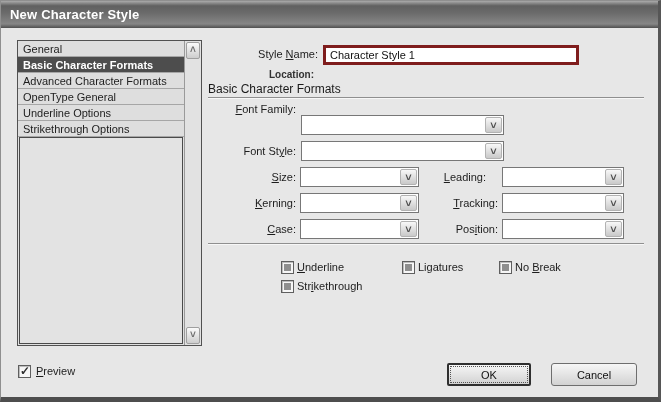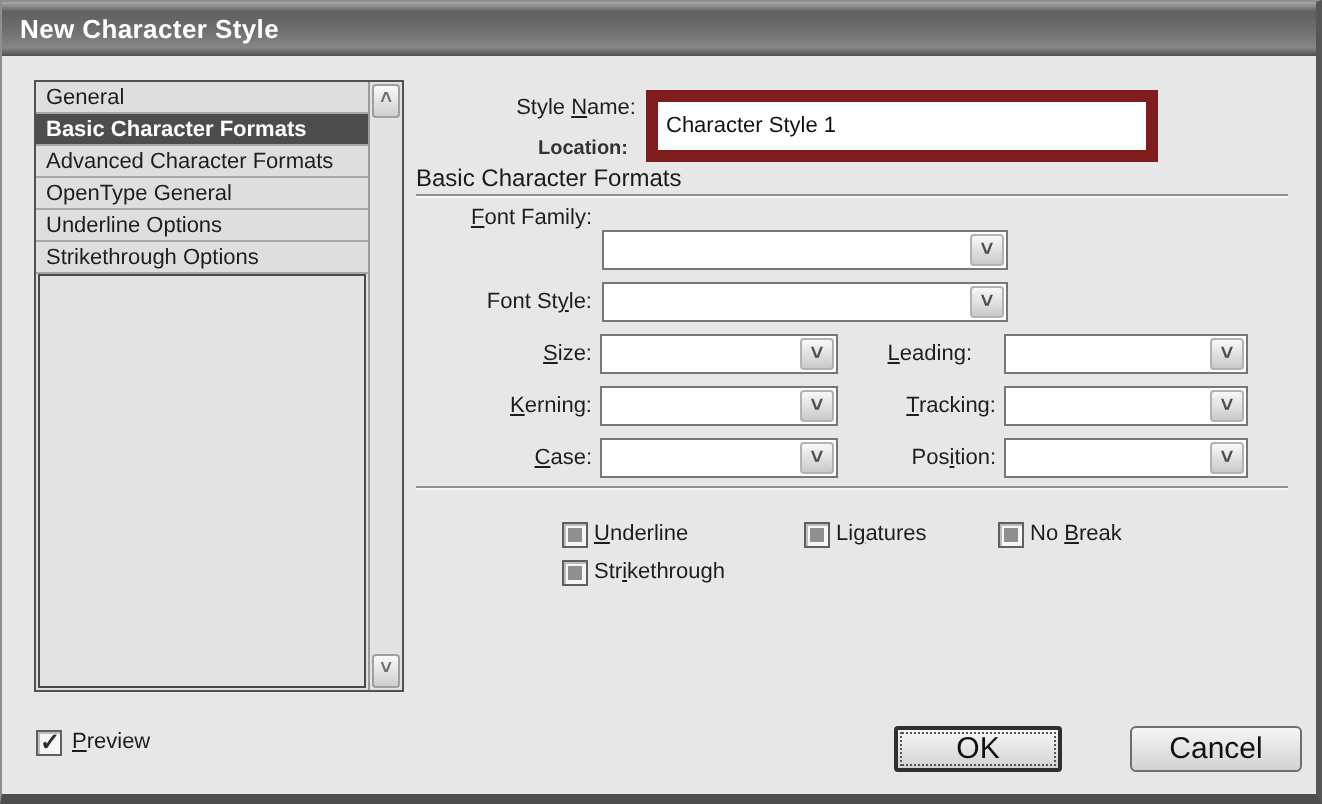--- a/index.html
+++ b/index.html
@@ -20,36 +20,36 @@
   .vscroll{width:17px;border-left:1px solid #9a9a9a;background:#e2e2e2;display:flex;
        flex-direction:column;justify-content:space-between;box-sizing:border-box;}
   .sbtn{height:15px;margin:1px;border:1px solid #9f9f9f;border-radius:2px;
        background:linear-gradient(180deg,#fafafa,#cdcdcd);color:#6e6e6e;font-size:10px;
        line-height:13px;text-align:center;font-weight:bold;}
   
   .lbl{position:absolute;font-size:11px;color:#1d1d1d;text-align:right;line-height:13px;white-space:nowrap;}
   .loclbl{position:absolute;font-size:10px;font-weight:bold;color:#333;text-align:right;line-height:12px;}
   .heading{position:absolute;font-size:12px;color:#1a1a1a;line-height:14px;}
   .sep{position:absolute;height:0;border:0;border-top:1px solid #8f8f8f;border-bottom:1px solid #f7f7f7;margin:0;}
-  .tinput{position:absolute;background:#fff;border:6px solid #7f1d1d;box-sizing:border-box;
-       font-size:11px;padding:12px 4px;font-family:inherit;color:#111;outline:none;}
+  .tinput{position:absolute;background:#fff;border:3px solid #7f1d1d;box-sizing:border-box;
+       font-size:11px;padding:2px 4px;font-family:inherit;color:#111;outline:none;}
   .combo{position:absolute;background:#fff;border:1px solid #777;box-sizing:border-box;height:20px;}
   .combo .cval{position:absolute;left:4px;top:3px;font-size:11px;color:#111;}
   .combo .cbtn{position:absolute;top:1px;bottom:1px;right:1px;width:17px;
        background:linear-gradient(180deg,#f8f8f8,#c9c9c9);border:1px solid #b2b2b2;border-radius:2px;
        color:#4f4f4f;font-weight:bold;font-size:11px;line-height:15px;text-align:center;box-sizing:border-box;}
   
   .cb{position:absolute;width:13px;height:13px;box-sizing:border-box;background:#f6f6f6;
        border:1px solid #5f5f5f;box-shadow:inset 1px 1px 0 #bdbdbd;}
   .cb.mixed::after{content:"";position:absolute;left:2px;top:2px;width:7px;height:7px;background:#8f8f8f;}
   .cb.checked::after{content:"✓";position:absolute;left:1px;top:-2px;font-size:12px;color:#2e2e2e;font-weight:bold;}
   .cblbl{position:absolute;font-size:11px;color:#1d1d1d;line-height:13px;white-space:nowrap;}
   
   .btn{position:absolute;height:23px;box-sizing:border-box;background:linear-gradient(180deg,#f6f6f6,#d2d2d2);
-       border:1px solid #6e6e6e;border-radius:3px;font-size:15px;color:#111;text-align:center;
+       border:1px solid #6e6e6e;border-radius:3px;font-size:11px;color:#111;text-align:center;
        line-height:20px;font-family:inherit;padding:0;}
   .btn.default{border:2px solid #2f2f2f;border-radius:2px;outline:1px dotted #555;outline-offset:-4px;line-height:18px;}
   u{text-decoration:underline;}
 </style>
 </head>
 <body>
 
 <div id="dlg">
 
   <div class="titlebar">
@@ -136,14 +136,14 @@
   <span class="cb mixed" style="left:498px;top:260px;"></span>
   <span class="cblbl" style="left:514px;top:260px;">No <u>B</u>reak</span>
 
   <span class="cb mixed" style="left:280px;top:279px;"></span>
   <span class="cblbl" style="left:296px;top:279px;">Str<u>i</u>kethrough</span>
 
   <span class="cb checked" style="left:17px;top:364px;"></span>
   <span class="cblbl" style="left:35px;top:364px;"><u>P</u>review</span>
 
   <button class="btn default" style="left:446px;top:362px;width:84px;">OK</button>
-  <button class="btn" style="left:550px;top:362px;width:86px;margin-left:14px;">Cancel</button>
+  <button class="btn" style="left:550px;top:362px;width:86px;">Cancel</button>
 </div>
 
 </body></html>

